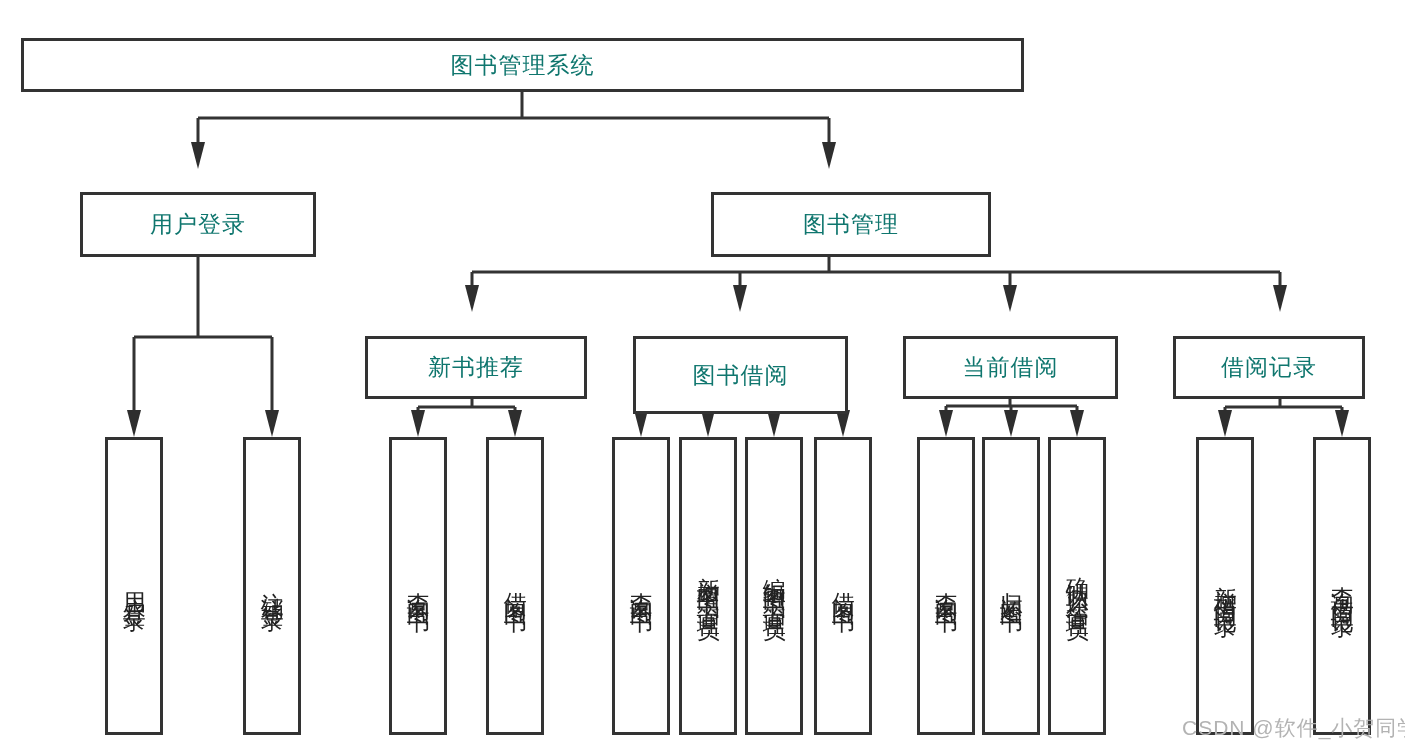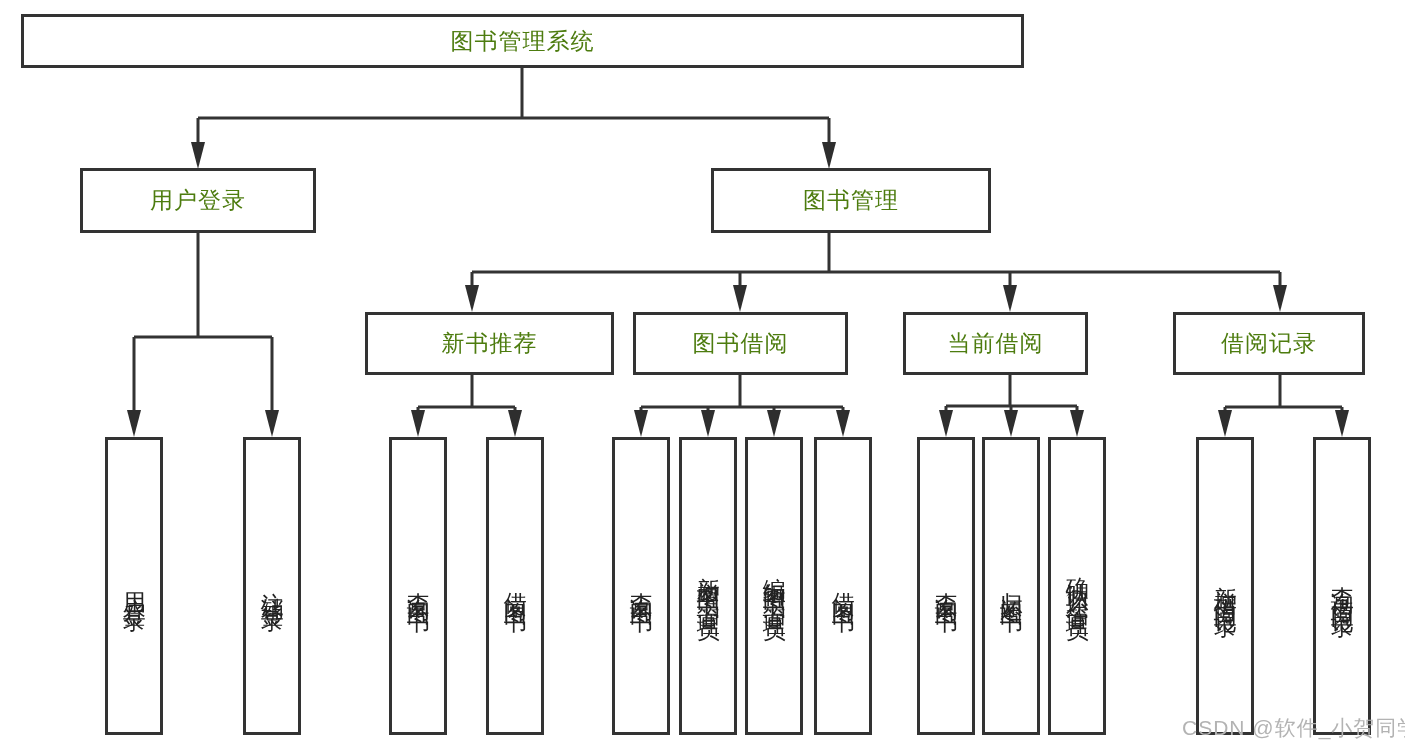--- a/index.html
+++ b/index.html
@@ -15,21 +15,22 @@
   .connectors path{stroke:#333333;stroke-width:3;fill:none;}
   .connectors polygon{fill:#2e2e2e;stroke:none;}
   .hnode{
     position:absolute;
     box-sizing:border-box;
     border:3px solid #333333;
     background:#ffffff;
     display:flex;align-items:center;justify-content:center;
     font-size:23px;
     letter-spacing:1px;
-    color:#4d7c0f;
+    color:#0f766e;
+    margin-top:24px;
   }
   .leaf{
     position:absolute;
     top:437px;height:298px;width:58px;
     box-sizing:border-box;
     border:3px solid #333333;
     background:#ffffff;
     display:flex;align-items:center;justify-content:center;
   }
   .leaf span{
@@ -89,23 +90,23 @@
     <path d="M1280,375 V407 M1225,407 H1342 M1225,407 V413 M1342,407 V413"></path>
     <polygon points="1218,410 1232,410 1225,437"></polygon>
     <polygon points="1335,410 1349,410 1342,437"></polygon>
   </svg>
 
   <div class="hnode" style="left:21px;top:14px;width:1003px;height:54px;">图书管理系统</div>
 
   <div class="hnode" style="left:80px;top:168px;width:236px;height:65px;">用户登录</div>
   <div class="hnode" style="left:711px;top:168px;width:280px;height:65px;">图书管理</div>
 
-  <div class="hnode" style="left:365px;top:312px;width:249px;height:63px;">新书推荐</div>
-  <div class="hnode" style="left:633px;top:312px;width:215px;height:63px;">图书借阅</div>
-  <div class="hnode" style="left:903px;top:312px;width:185px;height:63px;">当前借阅</div>
+  <div class="hnode" style="left:365px;top:312px;width:222px;height:63px;">新书推荐</div>
+  <div class="hnode" style="left:633px;top:312px;width:215px;height:78px;">图书借阅</div>
+  <div class="hnode" style="left:903px;top:312px;width:215px;height:63px;">当前借阅</div>
   <div class="hnode" style="left:1173px;top:312px;width:192px;height:63px;">借阅记录</div>
 
   <div class="leaf" style="left:105px;">
     <span>用户登录</span>
   </div>
   <div class="leaf" style="left:243px;">
     <span>注销登录</span>
   </div>
 
   <div class="leaf" style="left:389px;">

